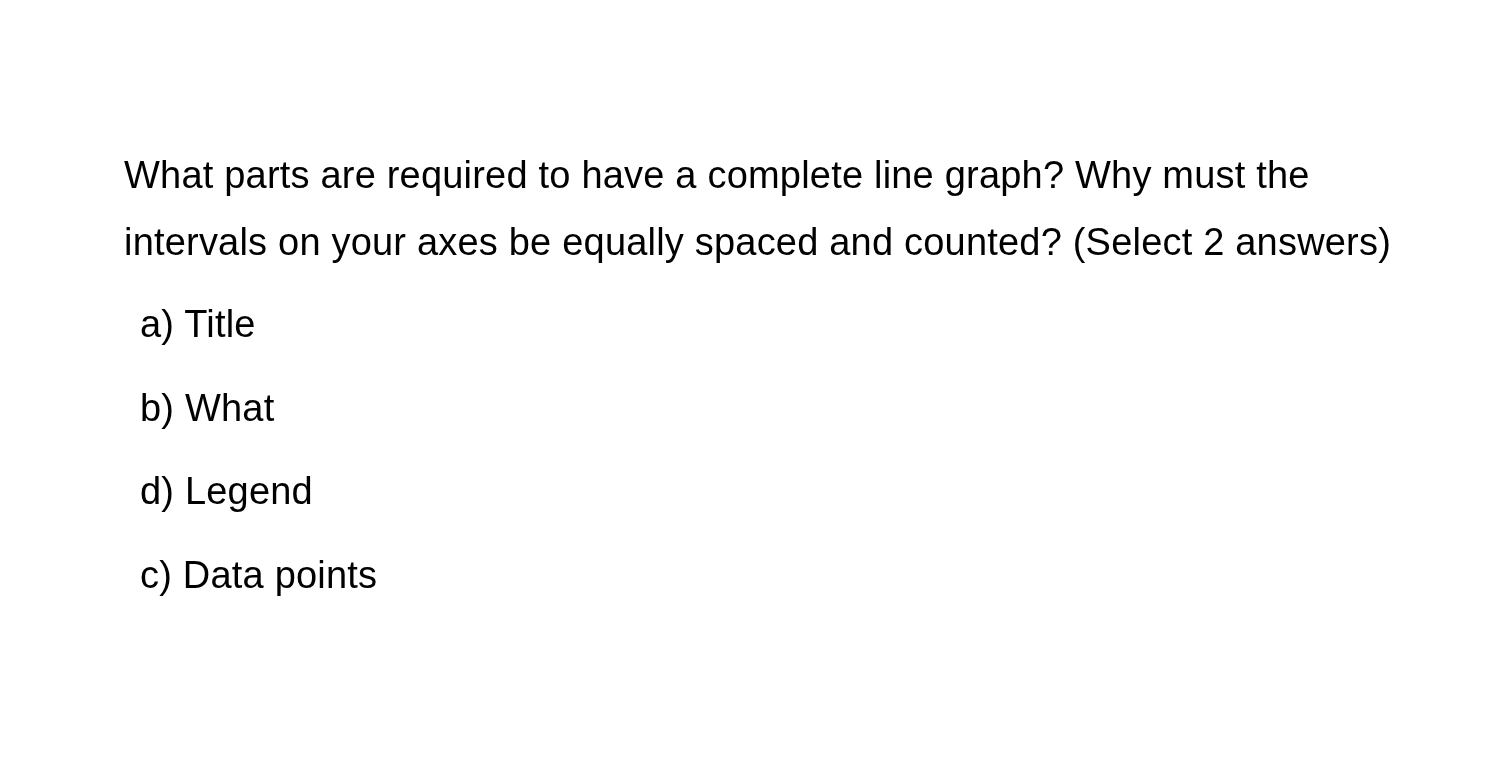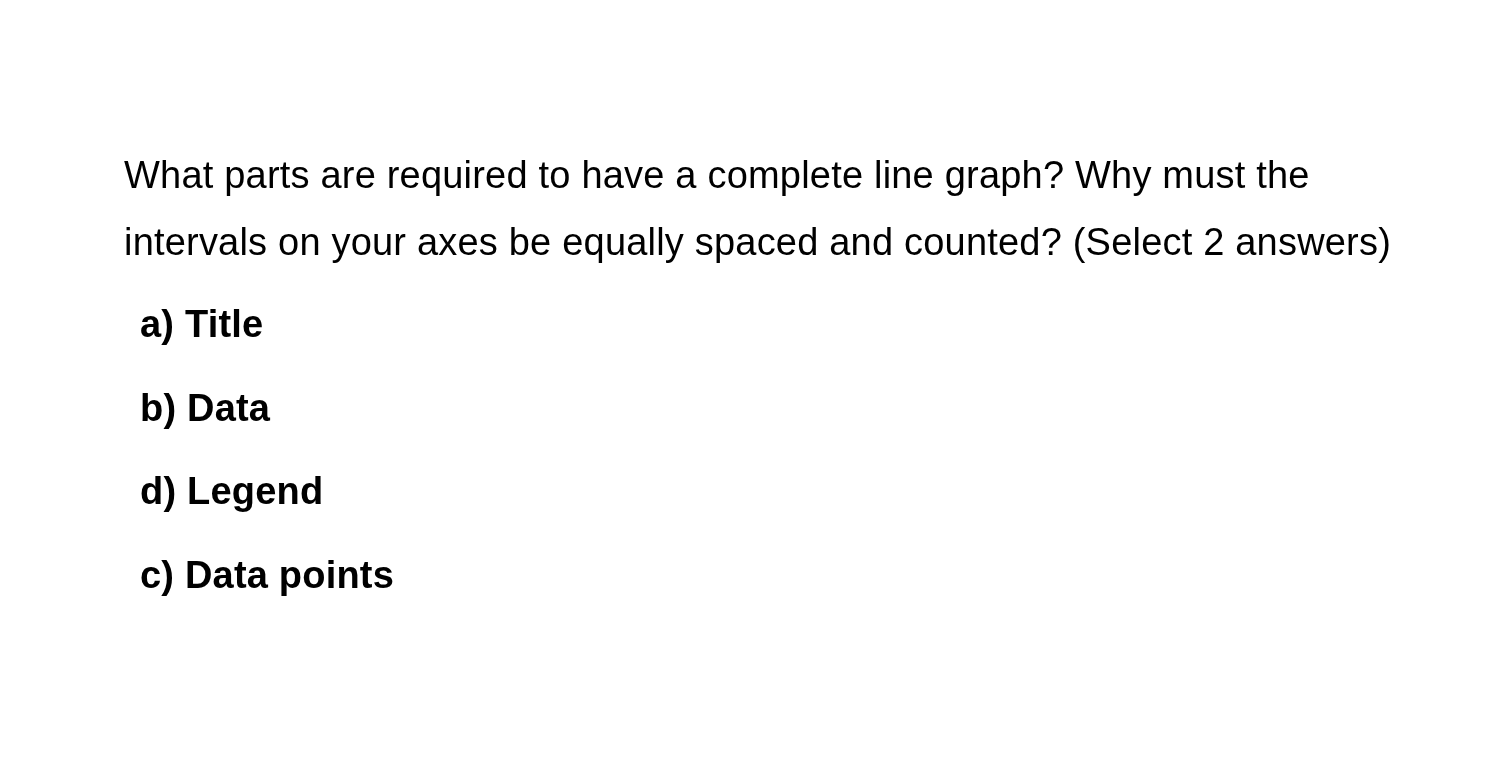--- a/index.html
+++ b/index.html
@@ -22,28 +22,28 @@
       line-height: 1.75;
       font-weight: 400;
       letter-spacing: 0.2px;
     }
     .options {
       margin-top: 10px;
     }
     .option {
       font-size: 38px;
       line-height: 1.78;
-      font-weight: 700;
+      font-weight: 400;
       letter-spacing: 0.2px;
     }
   </style>
 </head>
 <body>
 
 <div class="content">
   <div class="question-text">What parts are required to have a complete line graph? Why must the intervals on your axes be equally spaced and counted? (Select 2 answers)</div>
   <div class="options">
     <div class="option">a) Title</div>
-    <div class="option">b) Data</div>
+    <div class="option">b) What</div>
     <div class="option">d) Legend</div>
     <div class="option">c) Data points</div>
   </div>
 </div>
 
 </body></html>

